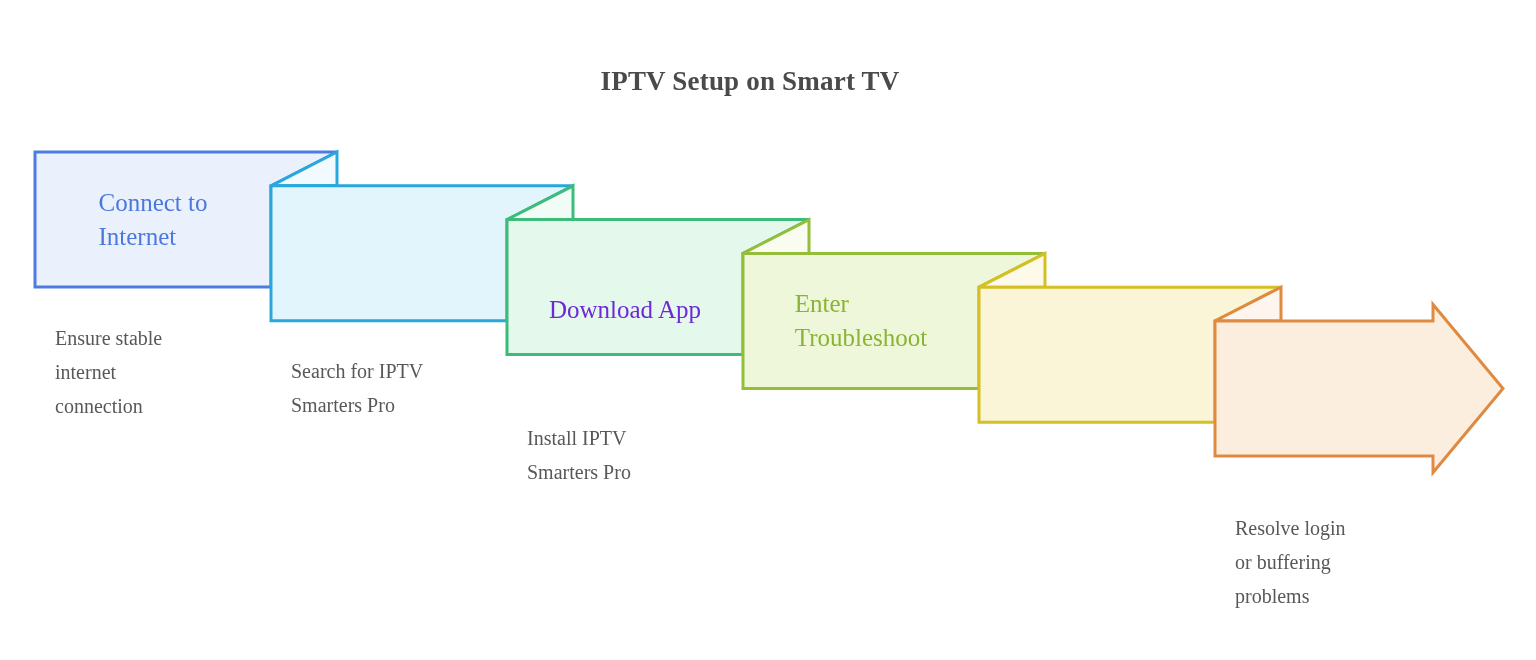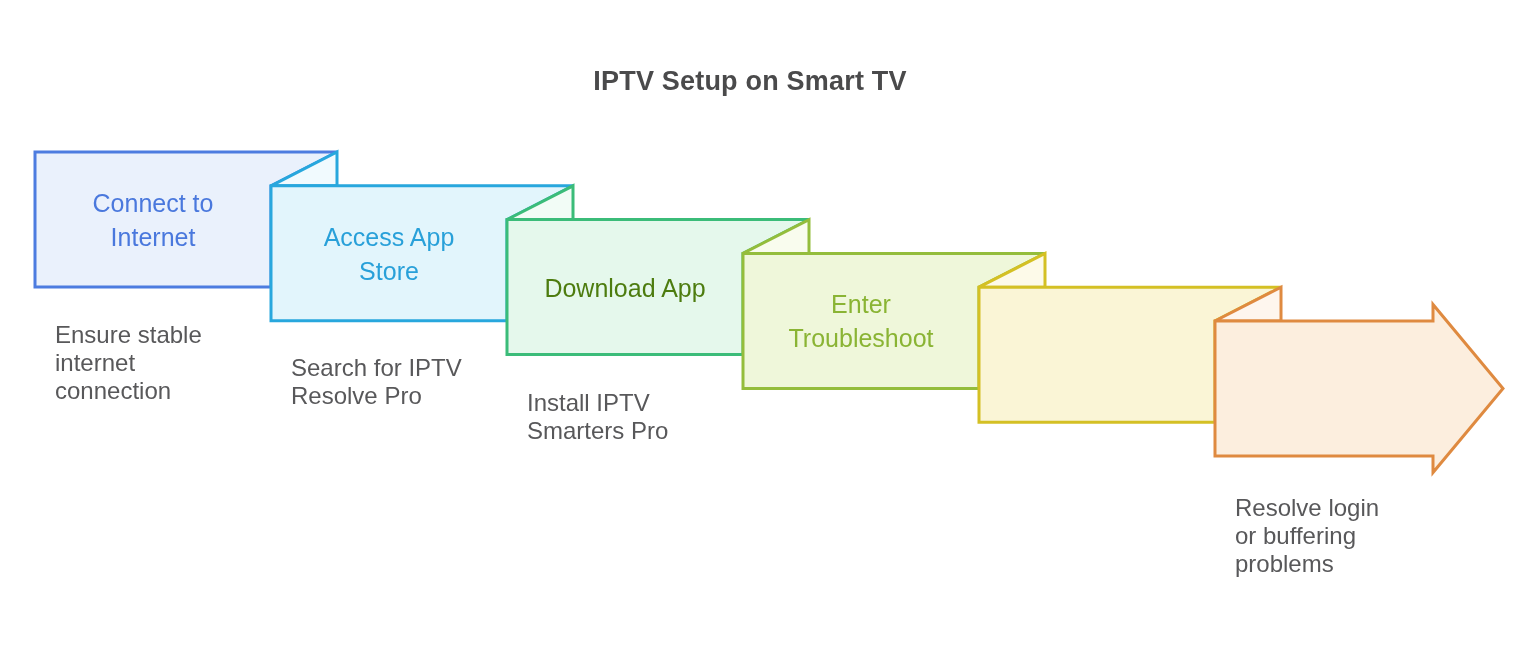--- a/index.html
+++ b/index.html
@@ -1,30 +1,30 @@
 <!DOCTYPE html>
 <html><head>
 <meta charset="utf-8">
 <style>
   html,body{margin:0;padding:0;background:#fff;}
   .canvas{
     position:relative;width:1536px;height:628px;background:#ffffff;
-    font-family:Liberation Sans, sans-serif;overflow:hidden;
+    font-family:Liberation Serif, serif;overflow:hidden;
   }
   .diagram-title{
     position:absolute;left:750px;top:66px;transform:translateX(-50%);
     font-size:27px;font-weight:bold;white-space:nowrap;letter-spacing:.2px;
   }
   .shapes{position:absolute;left:0;top:0;}
   .step-label{
     position:absolute;transform:translate(-50%,-50%);
-    font-size:25px;line-height:34px;text-align:center;white-space:pre-line;
+    font-size:25px;line-height:34px;text-align:left;white-space:pre-line;
   }
   .step-desc{
-    position:absolute;font-size:24px;line-height:28px;white-space:pre-line;
+    position:absolute;font-size:20px;line-height:34px;white-space:pre-line;
   }
   .lbl0{left:153px;top:220px}
   .lbl1{left:389px;top:254px}
   .lbl2{left:625px;top:288px}
   .lbl3{left:861px;top:321px}
   .lbl4{left:1097px;top:355px}
   .lbl5{left:1324px;top:389px}
   .desc0{left:55px;top:321px}
   .desc1{left:291px;top:354px}
   .desc2{left:527px;top:389px}
@@ -49,30 +49,28 @@
     <path d="M743,253.4 L809,219.6 L809,253.4 Z" stroke-width="3" stroke-linejoin="miter" fill="#f9fcee" stroke="#94bd3c"></path>
     <path d="M743,253.4 L1045,253.4 L979,287.2 L979,388.4 L743,388.4 Z" stroke-width="3" stroke-linejoin="miter" fill="#eff7da" stroke="#94bd3c"></path>
     <path d="M979,287.2 L1045,253.4 L1045,287.2 Z" stroke-width="3" stroke-linejoin="miter" fill="#fdfae9" stroke="#d4c024"></path>
     <path d="M979,287.2 L1281,287.2 L1215,321 L1215,422.2 L979,422.2 Z" stroke-width="3" stroke-linejoin="miter" fill="#faf5d6" stroke="#d4c024"></path>
     <path d="M1215,321 L1281,287.2 L1281,321 Z" stroke-width="3" stroke-linejoin="miter" fill="#fef6ee" stroke="#df8a40"></path>
     <path d="M1215,321 L1433,321 L1433,304.5 L1503,388.5 L1433,472.5 L1433,456 L1215,456 Z" stroke-width="3" stroke-linejoin="miter" fill="#fceede" stroke="#df8a40"></path>
   </svg>
 
   <div class="step-label lbl0" style="color: rgb(74, 120, 221);">Connect to
 Internet</div>
-  <div class="step-label lbl1" style="color: rgb(40, 160, 217);">Access App
-Store</div>
-  <div class="step-label lbl2" style="color: #4d7c0f;">Download App</div>
+  <div class="step-label lbl2" style="color: #6d28d9; margin-top: 22px;">Download App</div>
   <div class="step-label lbl3" style="color: rgb(138, 180, 52);">Enter
 Troubleshoot</div>
 
   <div class="step-desc desc0" style="color: rgb(88, 88, 90);">Ensure stable
 internet
 connection</div>
   <div class="step-desc desc1" style="color: rgb(88, 88, 90);">Search for IPTV
-Resolve Pro</div>
-  <div class="step-desc desc2" style="color: rgb(88, 88, 90);">Install IPTV
 Smarters Pro</div>
-  <div class="step-desc desc5" style="color: rgb(88, 88, 90);">Resolve login
+  <div class="step-desc desc2" style="color: rgb(88, 88, 90); margin-top: 32px;">Install IPTV
+Smarters Pro</div>
+  <div class="step-desc desc5" style="color: rgb(88, 88, 90); margin-top: 17px;">Resolve login
 or buffering
 problems</div>
 
 </div>
 
 </body></html>

